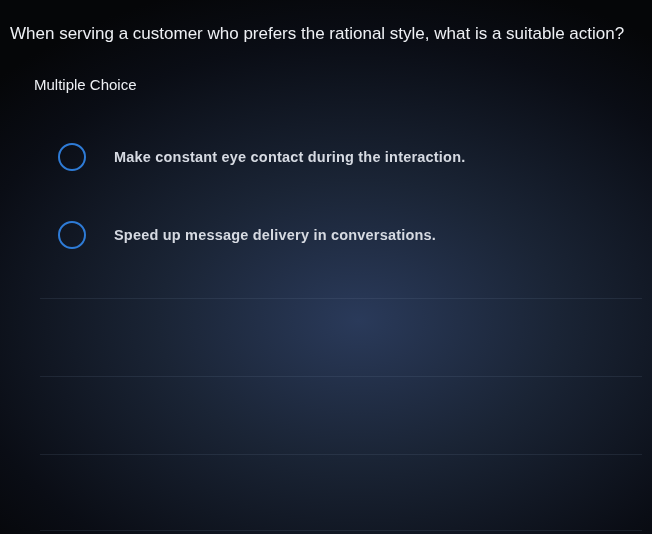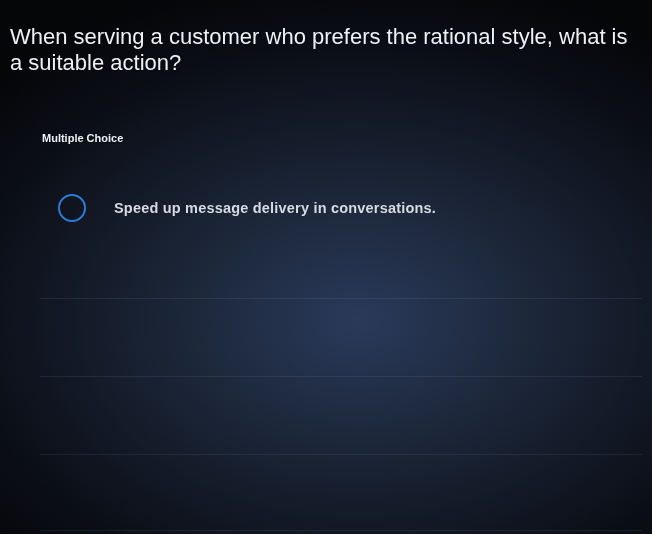--- a/index.html
+++ b/index.html
@@ -5,31 +5,31 @@
     * { box-sizing: border-box; margin: 0; padding: 0; }
     html, body { width: 652px; height: 534px; overflow: hidden; }
     body {
       background: radial-gradient(ellipse 500px 350px at 55% 60%, #2a3a5a 0%, #1a2435 40%, #0a0d15 80%, #050608 100%);
       font-family: Arial, Helvetica, sans-serif;
       color: #e6e8ec;
       padding: 24px 10px 10px 10px;
       position: relative;
     }
     .question {
-      font-size: 22px;
+      font-size: 17px;
       font-weight: 400;
       color: #eef0f4;
-      margin-bottom: 56px;
+      margin-bottom: 32px;
       padding-left: 0;
     }
     .section-label {
-      font-size: 11px;
-      font-weight: bold;
+      font-size: 15px;
+      font-weight: normal;
       color: #eef0f4;
-      margin-left: 32px;
+      margin-left: 24px;
       margin-bottom: 50px;
     }
     .options {
       display: flex;
       flex-direction: column;
       gap: 50px;
       margin-left: 48px;
     }
     .option {
       display: flex;
@@ -76,20 +76,24 @@
 </head>
 <body>
 
 <div class="question">When serving a customer who prefers the rational style, what is a suitable action?</div>
 
 <div class="section-label">Multiple Choice</div>
 
 <div class="options">
   <div class="option">
     <span class="radio"></span>
+    <span class="option-text">Make constant eye contact during the interaction.</span>
+  </div>
+  <div class="option">
+    <span class="radio"></span>
     <span class="option-text">Speed up message delivery in conversations.</span>
   </div>
 </div>
 
 <div class="divider d1"></div>
 <div class="divider d2"></div>
 <div class="divider d3"></div>
 <div class="divider d4"></div>
 
 </body></html>

